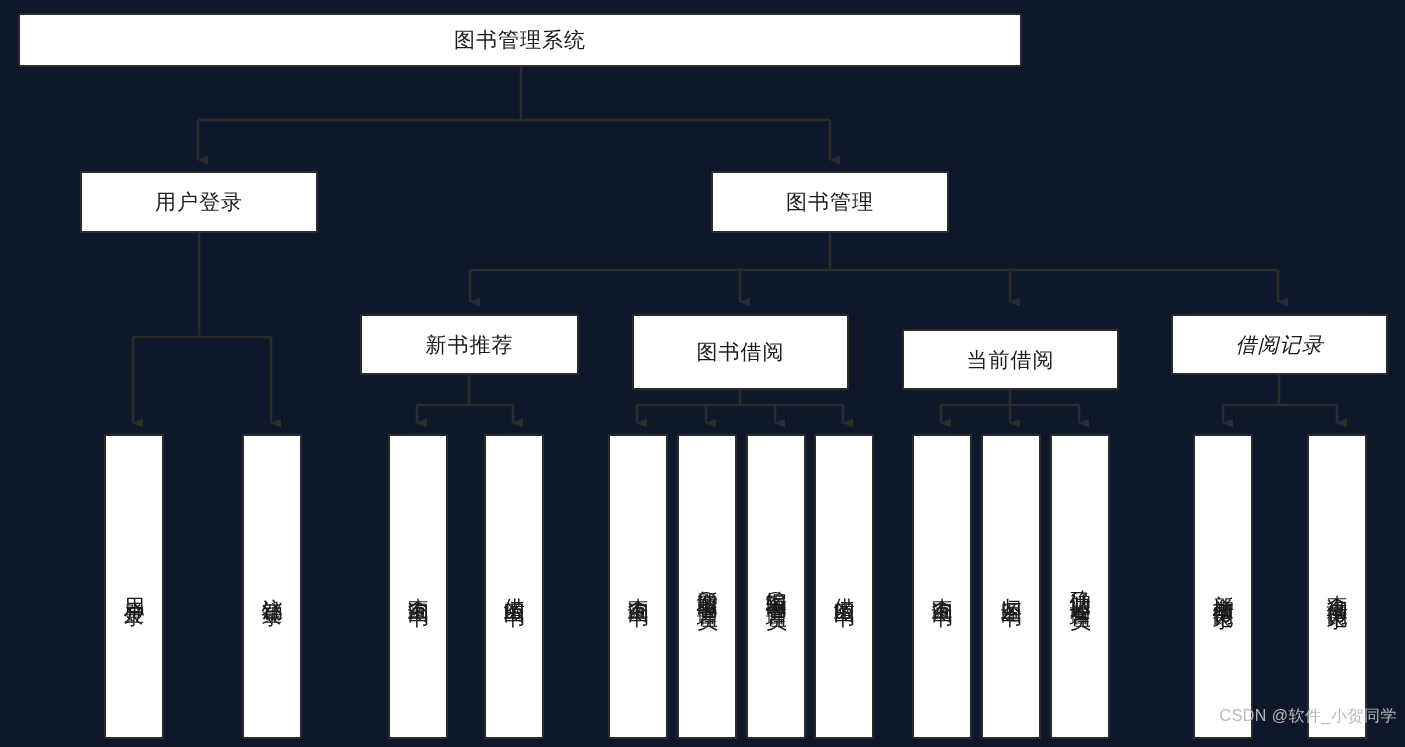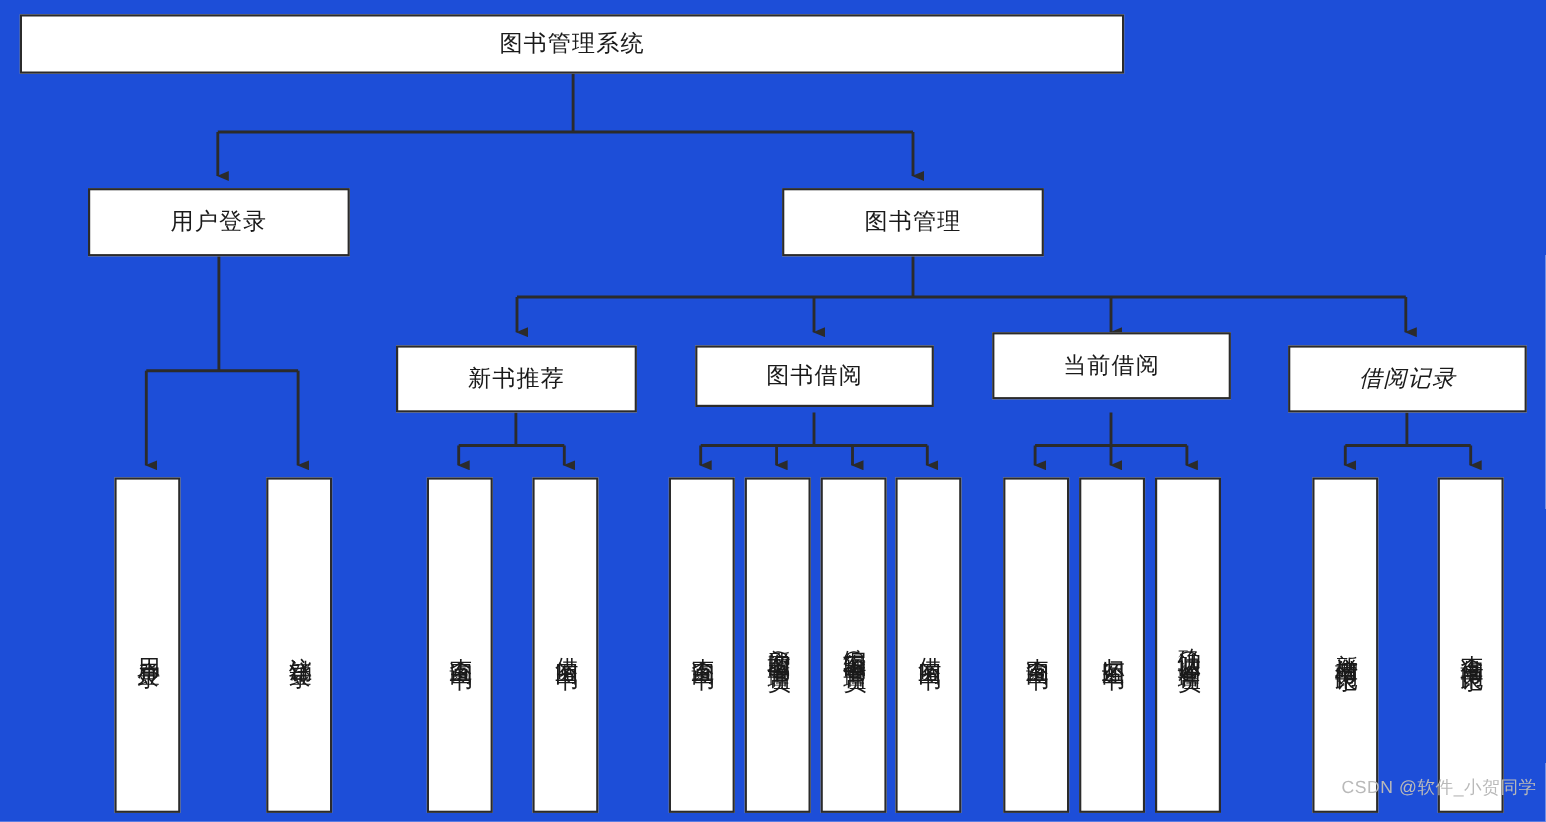--- a/index.html
+++ b/index.html
@@ -11,21 +11,21 @@
     width: 1405px;
     height: 747px;
     font-family: "Liberation Sans", "DejaVu Sans", sans-serif;
     overflow: hidden;
     position: relative;
   }
   #diagram-root {
     position: relative;
     width: 1405px;
     height: 747px;
-    background: #1d4ed8;
+    background: #0f172a;
   }
   svg.connectors {
     position: absolute;
     left: 0;
     top: 0;
     width: 1405px;
     height: 747px;
     pointer-events: none;
   }
   .node {
@@ -135,24 +135,24 @@
   <div class="node horiz" style="left:80px; top:171px; width:238px; height:62px;">
     <span class="label">用户登录</span>
   </div>
   <div class="node horiz" style="left:711px; top:171px; width:238px; height:62px;">
     <span class="label">图书管理</span>
   </div>
 
   <div class="node horiz" style="left:360px; top:314px; width:219px; height:61px;">
     <span class="label">新书推荐</span>
   </div>
-  <div class="node horiz" style="left:632px; top:314px; width:217px; height:56px;">
+  <div class="node horiz" style="left:632px; top:314px; width:217px; height:76px;">
     <span class="label">图书借阅</span>
   </div>
-  <div class="node horiz" style="left:902px; top:302px; width:217px; height:61px;">
+  <div class="node horiz" style="left:902px; top:329px; width:217px; height:61px;">
     <span class="label">当前借阅</span>
   </div>
   <div class="node horiz" style="left:1171px; top:314px; width:217px; height:61px;font-style:italic;">
     <span class="label">借阅记录</span>
   </div>
 
   <div class="node vert" style="left:104px; top:434px; width:60px; height:305px;">
     <span class="label">用户登录</span>
   </div>
   <div class="node vert" style="left:242px; top:434px; width:60px; height:305px;">

